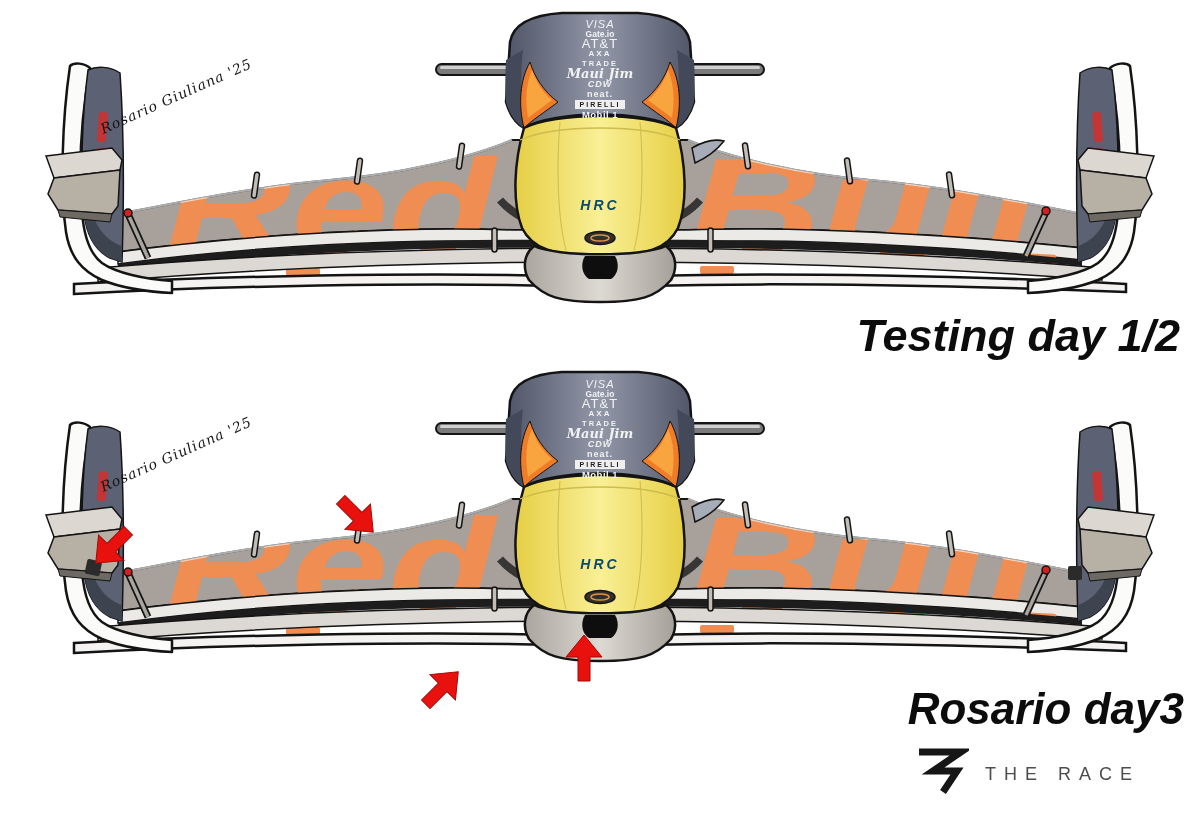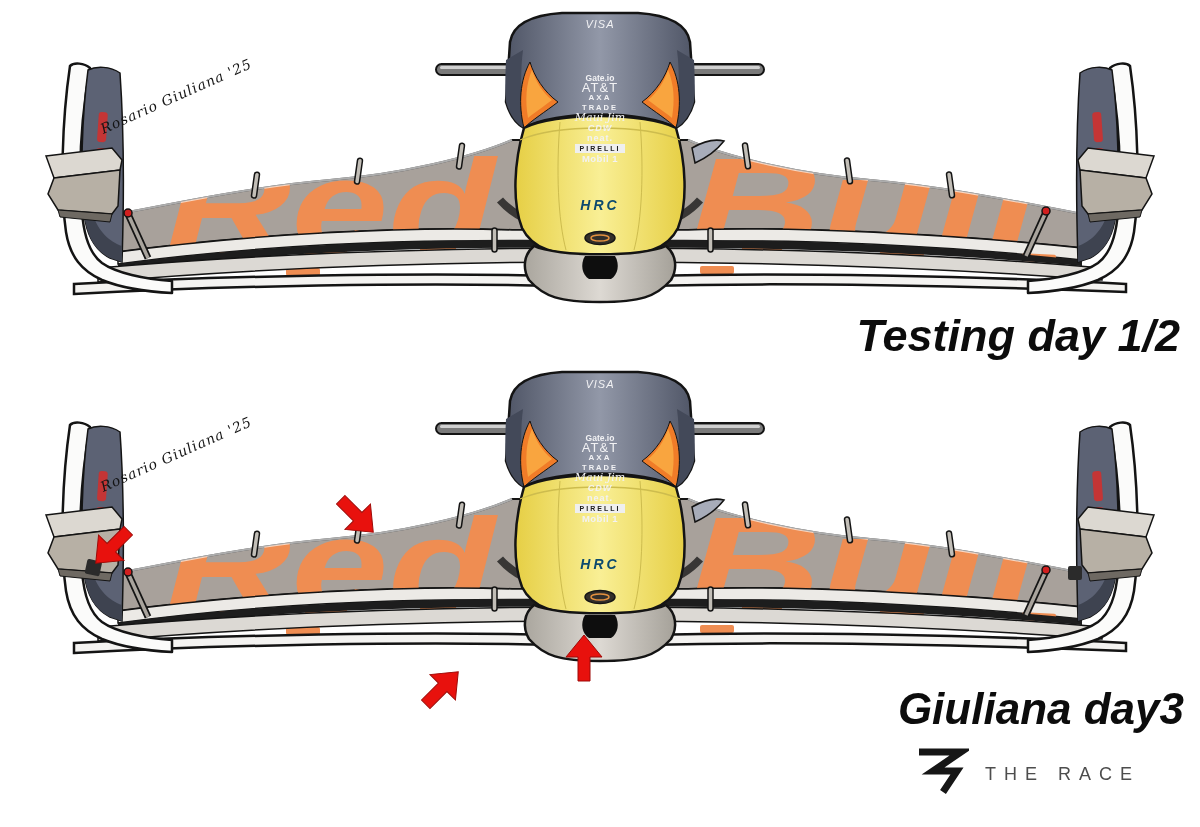--- a/index.html
+++ b/index.html
@@ -21,25 +21,25 @@
   .sig.top{left:98px;top:122px;}
   .sig.bottom{left:98px;top:480px;}
 
   
   .sponsor-stack{position:absolute;left:552px;width:96px;display:flex;
                  flex-direction:column;align-items:center;text-align:center;}
   .sponsor-stack.top{top:19px;}
   .sponsor-stack.bottom{top:379px;}
   .sponsor-row{color:#f2f2f4;font-size:8.5px;line-height:10px;width:100%;}
   .s-visa{font-size:11px;font-weight:400;font-style:italic;letter-spacing:1px;}
-  .s-gate{font-weight:700;font-size:8.5px;margin-top:44px;}
+  .s-gate{font-weight:700;font-size:8.5px;}
   .s-att{font-size:13px;letter-spacing:1px;}
   .s-axa{font-weight:700;font-size:8px;letter-spacing:2px;}
   .s-trade{font-weight:700;font-size:7.5px;letter-spacing:2px;}
-  .s-maui{font-family:"DejaVu Serif",serif;font-style:italic;font-size:11px;}
+  .s-maui{font-family:"DejaVu Serif",serif;font-style:italic;font-size:13px;font-weight:bold;}
   .s-cdw{font-weight:700;font-style:italic;font-size:9px;letter-spacing:1px;text-align:center;}
   .s-neat{font-weight:700;font-size:9px;letter-spacing:1px;}
   .s-pirelli{background:#efefef;color:#1e1e1e;font-weight:700;font-size:7px;
              letter-spacing:2px;width:auto;padding:0 5px;line-height:9px;
              margin:1px 0;}
   .s-mobil{font-weight:700;font-size:9.5px;letter-spacing:.5px;}
 
   
   .hrc{position:absolute;left:558px;width:84px;text-align:center;
        font-weight:700;font-style:italic;font-size:14px;letter-spacing:3px;
@@ -254,21 +254,21 @@
       <div class="sponsor-row s-cdw">CDW</div>
       <div class="sponsor-row s-neat">neat.</div>
       <div class="sponsor-row s-pirelli">PIRELLI</div>
       <div class="sponsor-row s-mobil">Mobil 1</div>
     </div>
 
   <div class="hrc top">HRC</div>
   <div class="hrc bottom">HRC</div>
 
   <div class="caption top">Testing day 1/2</div>
-  <div class="caption bottom">Giuliana day3</div>
+  <div class="caption bottom">Rosario day3</div>
 
   <div class="brand">
     <svg width="54" height="48" viewBox="0 0 54 48">
       <path d="M4,6 L46,6 L18,25 L42,25 L28,46" fill="none" stroke="#161616" stroke-width="7" stroke-linejoin="miter" stroke-linecap="butt"></path>
     </svg>
     <span class="wordmark">THE RACE</span>
   </div>
 
 </div>
 

